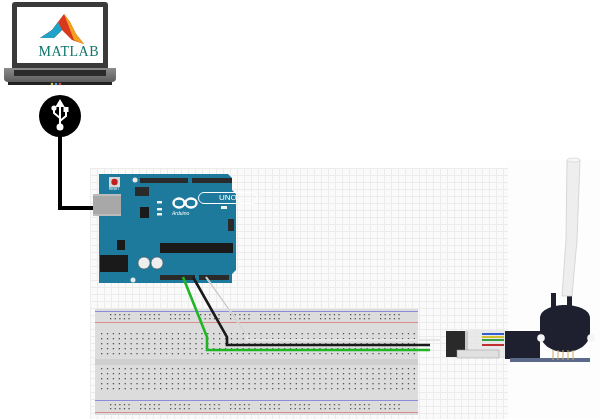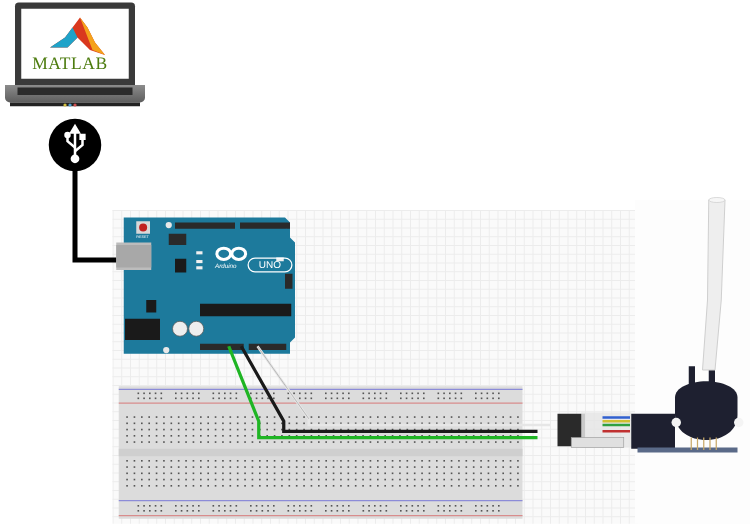--- a/index.html
+++ b/index.html
@@ -10,22 +10,22 @@
     background-image:linear-gradient(#ececec 1px,transparent 1px),linear-gradient(90deg,#ececec 1px,transparent 1px);
     background-size:7px 7px;}
   .photo-bg{position:absolute;left:508px;top:160px;width:92px;height:259px;background:#fdfdfd;}
   
   .laptop{position:absolute;left:4px;top:2px;width:112px;height:84px;}
   .laptop .lid{position:absolute;left:8px;top:0;width:96px;height:66px;background:#3a3a3a;border-radius:3px 3px 0 0;}
   .laptop .screen{position:absolute;left:13px;top:5px;width:86px;height:56px;background:#ffffff;}
   .laptop .base{position:absolute;left:0;top:66px;width:112px;height:14px;background:linear-gradient(#8c8c8c,#5d5d5d);border-radius:0 0 4px 4px;}
   .laptop .keys{position:absolute;left:10px;top:68px;width:92px;height:6px;background:#2b2b2b;}
   .laptop .foot{position:absolute;left:4px;top:80px;width:104px;height:3px;background:#222;}
-  .matlab-text{position:absolute;left:13px;top:44px;width:86px;text-align:center;font-family:"Liberation Serif",serif;font-size:14px;color:#4d7c0f;letter-spacing:0.5px;}
-  .uno-text{position:absolute;left:198px;top:206px;font-size:8px;color:#fff;border:1px solid #fff;border-radius:6px;padding:0 8px;line-height:10px;}
+  .matlab-text{position:absolute;left:13px;top:44px;width:86px;text-align:right;font-family:"Liberation Serif",serif;font-size:14px;color:#0f766e;letter-spacing:0.5px;}
+  .uno-text{position:absolute;left:198px;top:192px;font-size:8px;color:#fff;border:1px solid #fff;border-radius:6px;padding:0 20px;line-height:10px;}
   .ard-brand{position:absolute;left:172px;top:210px;font-size:5px;color:#fff;font-style:italic;}
   .reset-label{position:absolute;left:109px;top:187px;font-size:3px;color:#fff;}
 </style>
 </head>
 <body>
 
 <div id="stage">
   <div class="grid"></div>
   <div class="photo-bg"></div>
 

